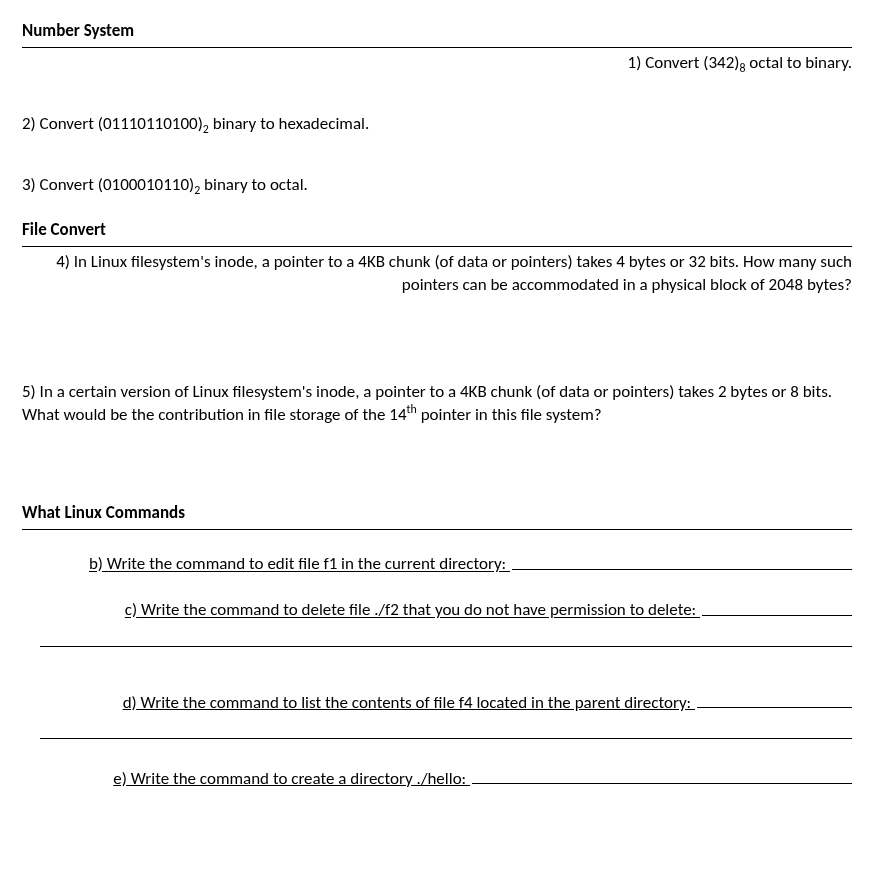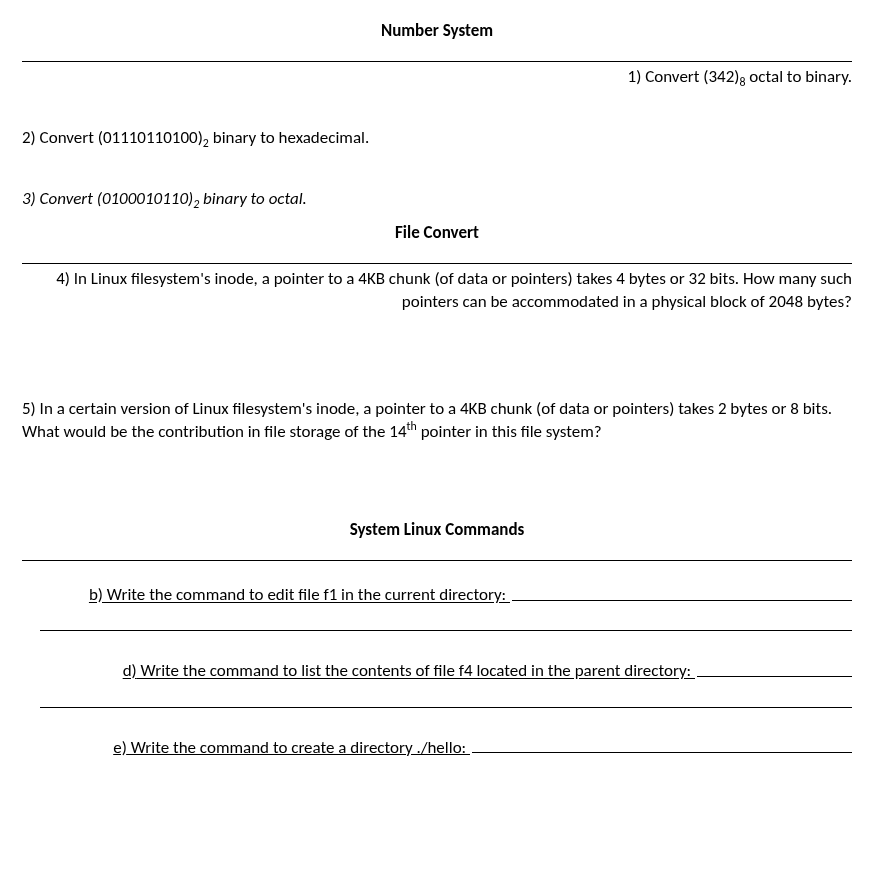--- a/index.html
+++ b/index.html
@@ -10,24 +10,23 @@
       margin: 0;
       padding: 20px 22px;
       width: 874px;
       box-sizing: border-box;
       line-height: 1.35;
     }
     .section-title {
       font-weight: bold;
       font-size: 17px;
       border-bottom: 1.5px solid #000;
-      padding-bottom: 18px;
+      padding-bottom: 4px;
       margin-top: 0;
       margin-bottom: 4px;
-      text-align: center;
     }
     .question {
       margin-top: 6px;
       margin-bottom: 38px;
     }
     .question.tight {
       margin-bottom: 10px;
     }
     .question.medium {
       margin-bottom: 84px;
@@ -81,50 +80,53 @@
 <div class="section-title">Number System</div>
 
 <div class="question after-hr">
   <span>1)</span><span> Convert (342)</span><sub>8</sub><span> octal to binary.</span>
 </div>
 
 <div class="question">
   <span>2)</span><span> Convert (01110110100)</span><sub>2</sub><span> binary to hexadecimal.</span>
 </div>
 
-<div class="question tight" style="margin-bottom:11px;font-style:italic;">
+<div class="question tight" style="margin-bottom:22px;">
   <span>3)</span><span> Convert (0100010110)</span><sub>2</sub><span> binary to octal.</span>
 </div>
 
 <div class="section-title">File Convert</div>
 
 <div class="question medium after-hr">
   <span>4)</span><span> In Linux filesystem's inode, a pointer to a 4KB chunk (of data or pointers) takes 4 bytes or 32 bits.  How many such pointers can be accommodated in a physical block of 2048 bytes?</span>
 </div>
 
 <div class="question" style="margin-bottom:0;">
   <span>5)</span><span> In a certain version of Linux filesystem's inode, a pointer to a 4KB chunk (of data or pointers) takes 2 bytes or 8 bits.  What would be the contribution in file storage of the 14</span><sup>th</sup><span> pointer in this file system?</span>
 </div>
 
 <div class="sec-gap"></div>
 <div class="sec-gap" style="height:30px;"></div>
 
-<div class="section-title">System Linux Commands</div>
+<div class="section-title">What Linux Commands</div>
 
 <div class="question after-hr" style="margin-bottom:0;">
 
   <div class="subpart">
     <span>b)</span><span> Write the command to edit file f1 in the current directory: </span><span class="ans-line" style="width:340px;"></span>
   </div>
 
+  <div class="subpart">
+    <span>c)</span><span> Write the command to delete file ./f2 that you do not have permission to delete: </span><span class="ans-line" style="width:150px;"></span>
+  </div>
   <div class="cont-line-row">
     <span class="cont-line"></span>
   </div>
 
-  <div class="subpart" style="margin-top:28px;">
+  <div class="subpart" style="margin-top:44px;">
     <span>d)</span><span> Write the command to list the contents of file f4 located in the parent directory: </span><span class="ans-line" style="width:155px;"></span>
   </div>
   <div class="cont-line-row">
     <span class="cont-line"></span>
   </div>
 
   <div class="subpart" style="margin-top:28px;">
     <span>e)</span><span> Write the command to create a directory ./hello: </span><span class="ans-line" style="width:380px;"></span>
   </div>
 </div>

